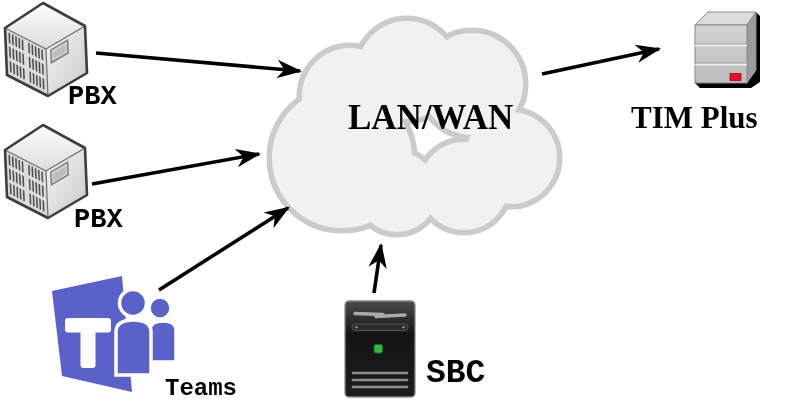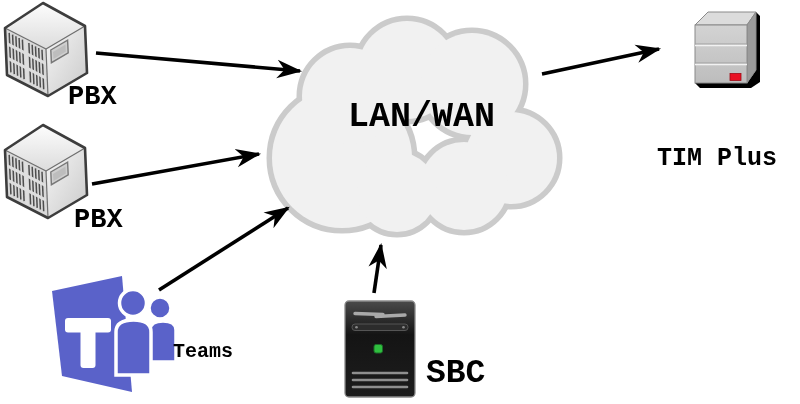--- a/index.html
+++ b/index.html
@@ -7,26 +7,26 @@
     position:relative;width:800px;height:404px;overflow:hidden;
     background:var(--background,#fff);
     font-family:"Liberation Sans",sans-serif;
   }
   .diagram-svg{position:absolute;left:0;top:0;}
   .lbl{
     position:absolute;font-weight:bold;color:var(--label-text,#000);
     white-space:nowrap;line-height:1;
   }
   .lbl-sans{font-family:Liberation Mono, monospace;}
-  .lbl-mono{font-family:Liberation Mono, monospace;text-align:center;}
+  .lbl-mono{font-family:Liberation Serif, serif;text-align:center;}
   .lbl-pbx1{left:68px;top:84px;font-size:27px;}
   .lbl-pbx2{left:74px;top:207px;font-size:27px;}
-  .lbl-teams{left:165px;top:342px;font-size:20px;margin-left:8px;}
+  .lbl-teams{left:165px;top:377px;font-size:24px;}
   .lbl-sbc{left:426px;top:357px;font-size:33px;}
-  .lbl-tim{left:657px;top:102px;font-size:25px;margin-top:44px;}
+  .lbl-tim{left:631px;top:102px;font-size:31px;}
   .lbl-lanwan{left:348px;top:100px;font-size:35px;}
 </style>
 </head>
 <body>
 
 <div class="canvas">
 
   <svg class="diagram-svg" width="800" height="404" viewBox="0 0 800 404">
     <defs>
       <marker id="ah" viewBox="0 0 12 10" refX="11" refY="5" markerWidth="7" markerHeight="6" orient="auto-start-reverse" markerUnits="strokeWidth">

